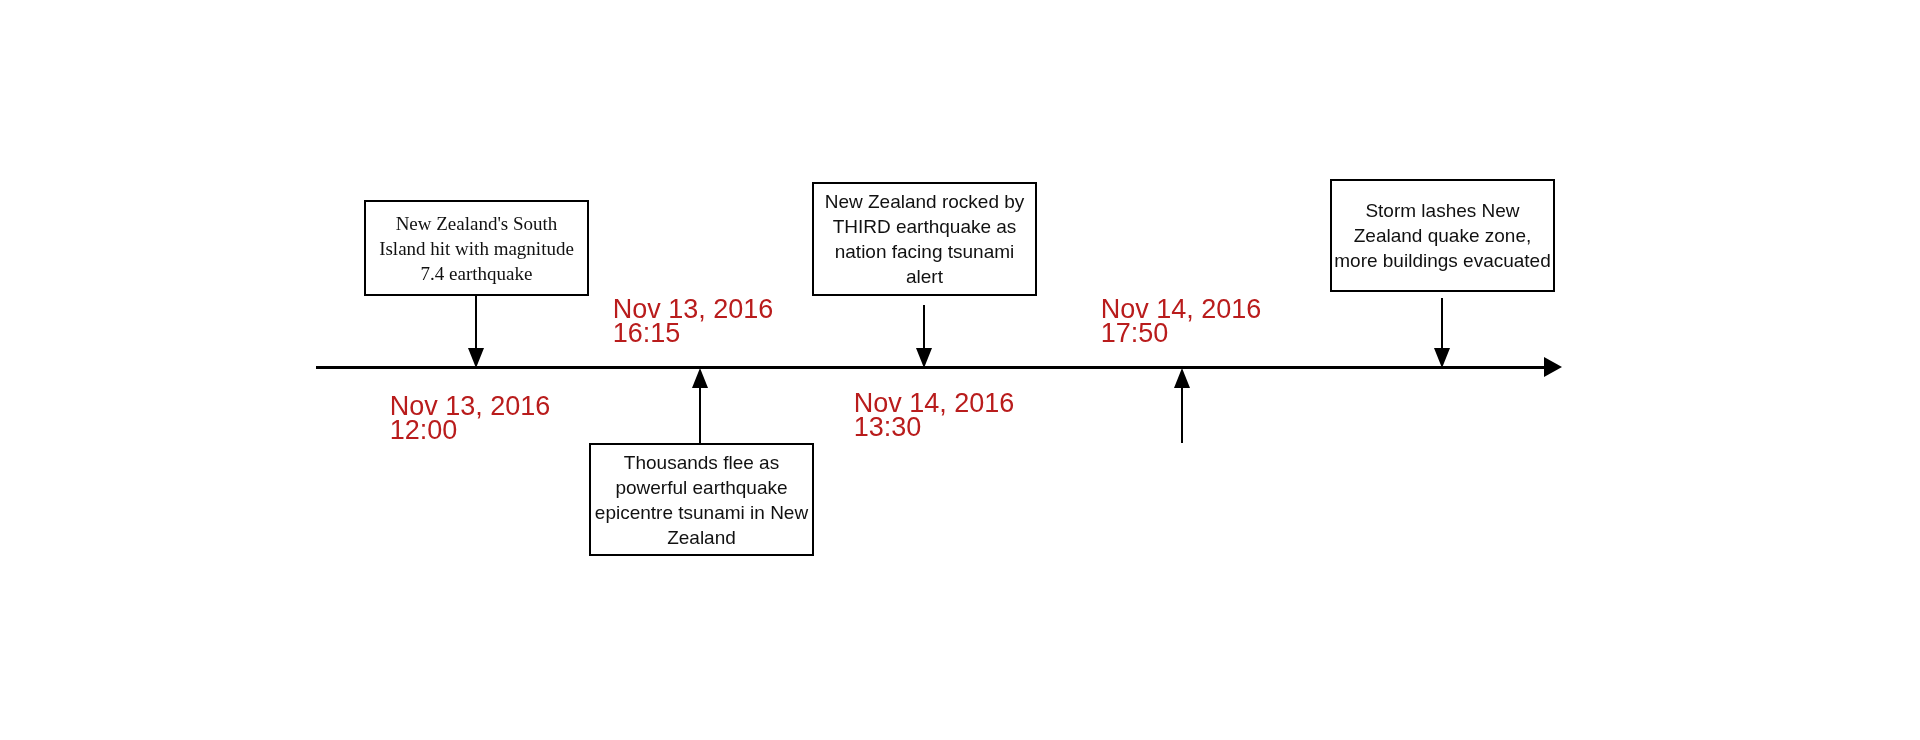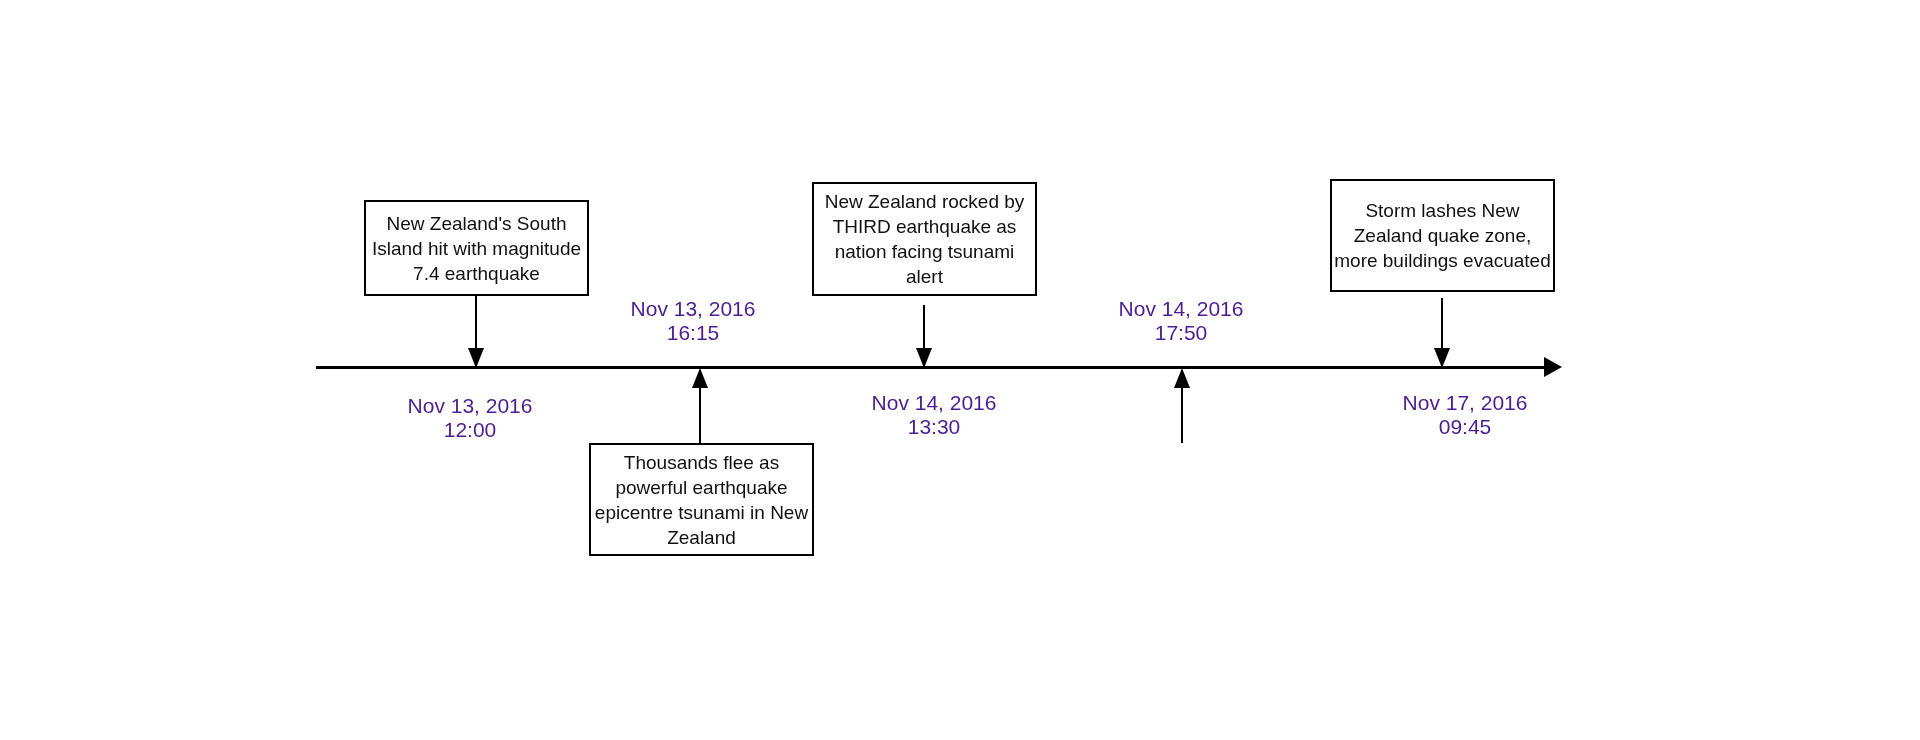--- a/index.html
+++ b/index.html
@@ -72,36 +72,35 @@
     width: 0;
     height: 0;
     border-left: 8px solid transparent;
     border-right: 8px solid transparent;
     border-bottom: 20px solid #000000;
   }
   
   .date-label {
     position: absolute;
     transform: translateX(-50%);
-    text-align: center;
-    font-size: 21px;
+    font-size: 27px;
     line-height: 24px;
-    color: #4c1d95;
+    color: #b91c1c;
     white-space: nowrap;
   }
 </style>
 </head>
 <body>
 
 <div class="canvas">
 
   <div class="axis-line"></div>
   <div class="axis-head"></div>
 
-  <div class="event-box" style="left:364px; top:200px; min-height:96px;">
+  <div class="event-box" style="left:364px; top:200px; min-height:96px;font-family:Liberation Serif, serif;">
     <div class="event-title">New Zealand's South
 Island hit with magnitude
 7.4 earthquake</div>
   </div>
   <div class="vline" style="left:475px; top:296px; height:54px;"></div>
   <div class="head-down" style="left:468px; top:348px;"></div>
   <div class="date-label" style="left:470px; top:394px;">
     <div>Nov 13, 2016</div>
     <div>12:00</div>
   </div>
@@ -138,18 +137,14 @@
     <div>17:50</div>
   </div>
 
   <div class="event-box" style="left:1330px; top:179px; min-height:113px;">
     <div class="event-title">Storm lashes New
 Zealand quake zone,
 more buildings evacuated</div>
   </div>
   <div class="vline" style="left:1441px; top:298px; height:52px;"></div>
   <div class="head-down" style="left:1434px; top:348px;"></div>
-  <div class="date-label" style="left:1465px; top:391px;">
-    <div>Nov 17, 2016</div>
-    <div>09:45</div>
-  </div>
 
 </div>
 
 </body></html>

